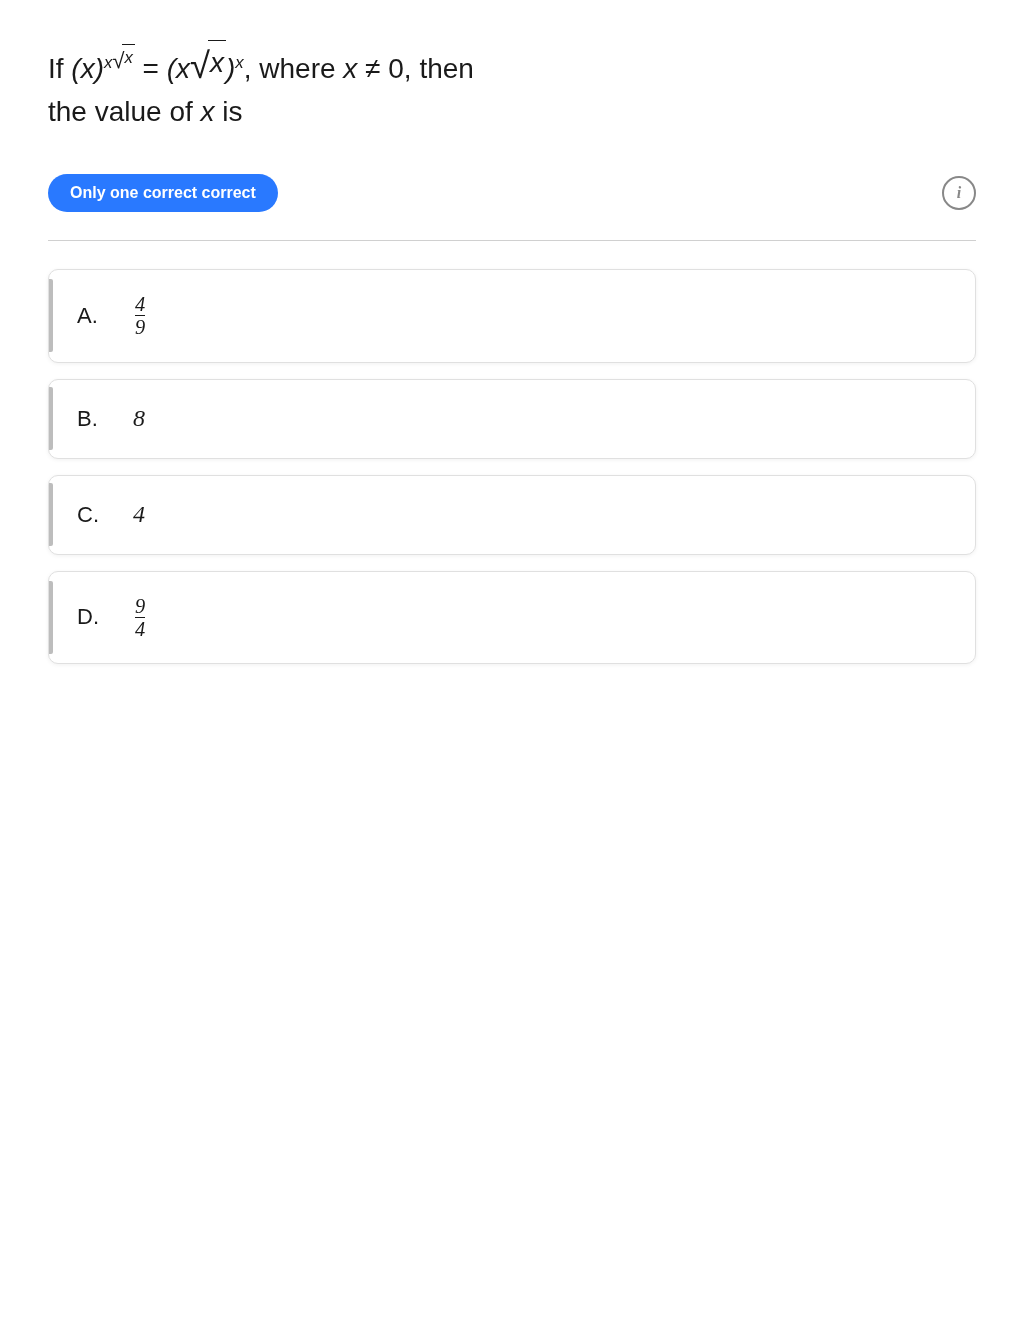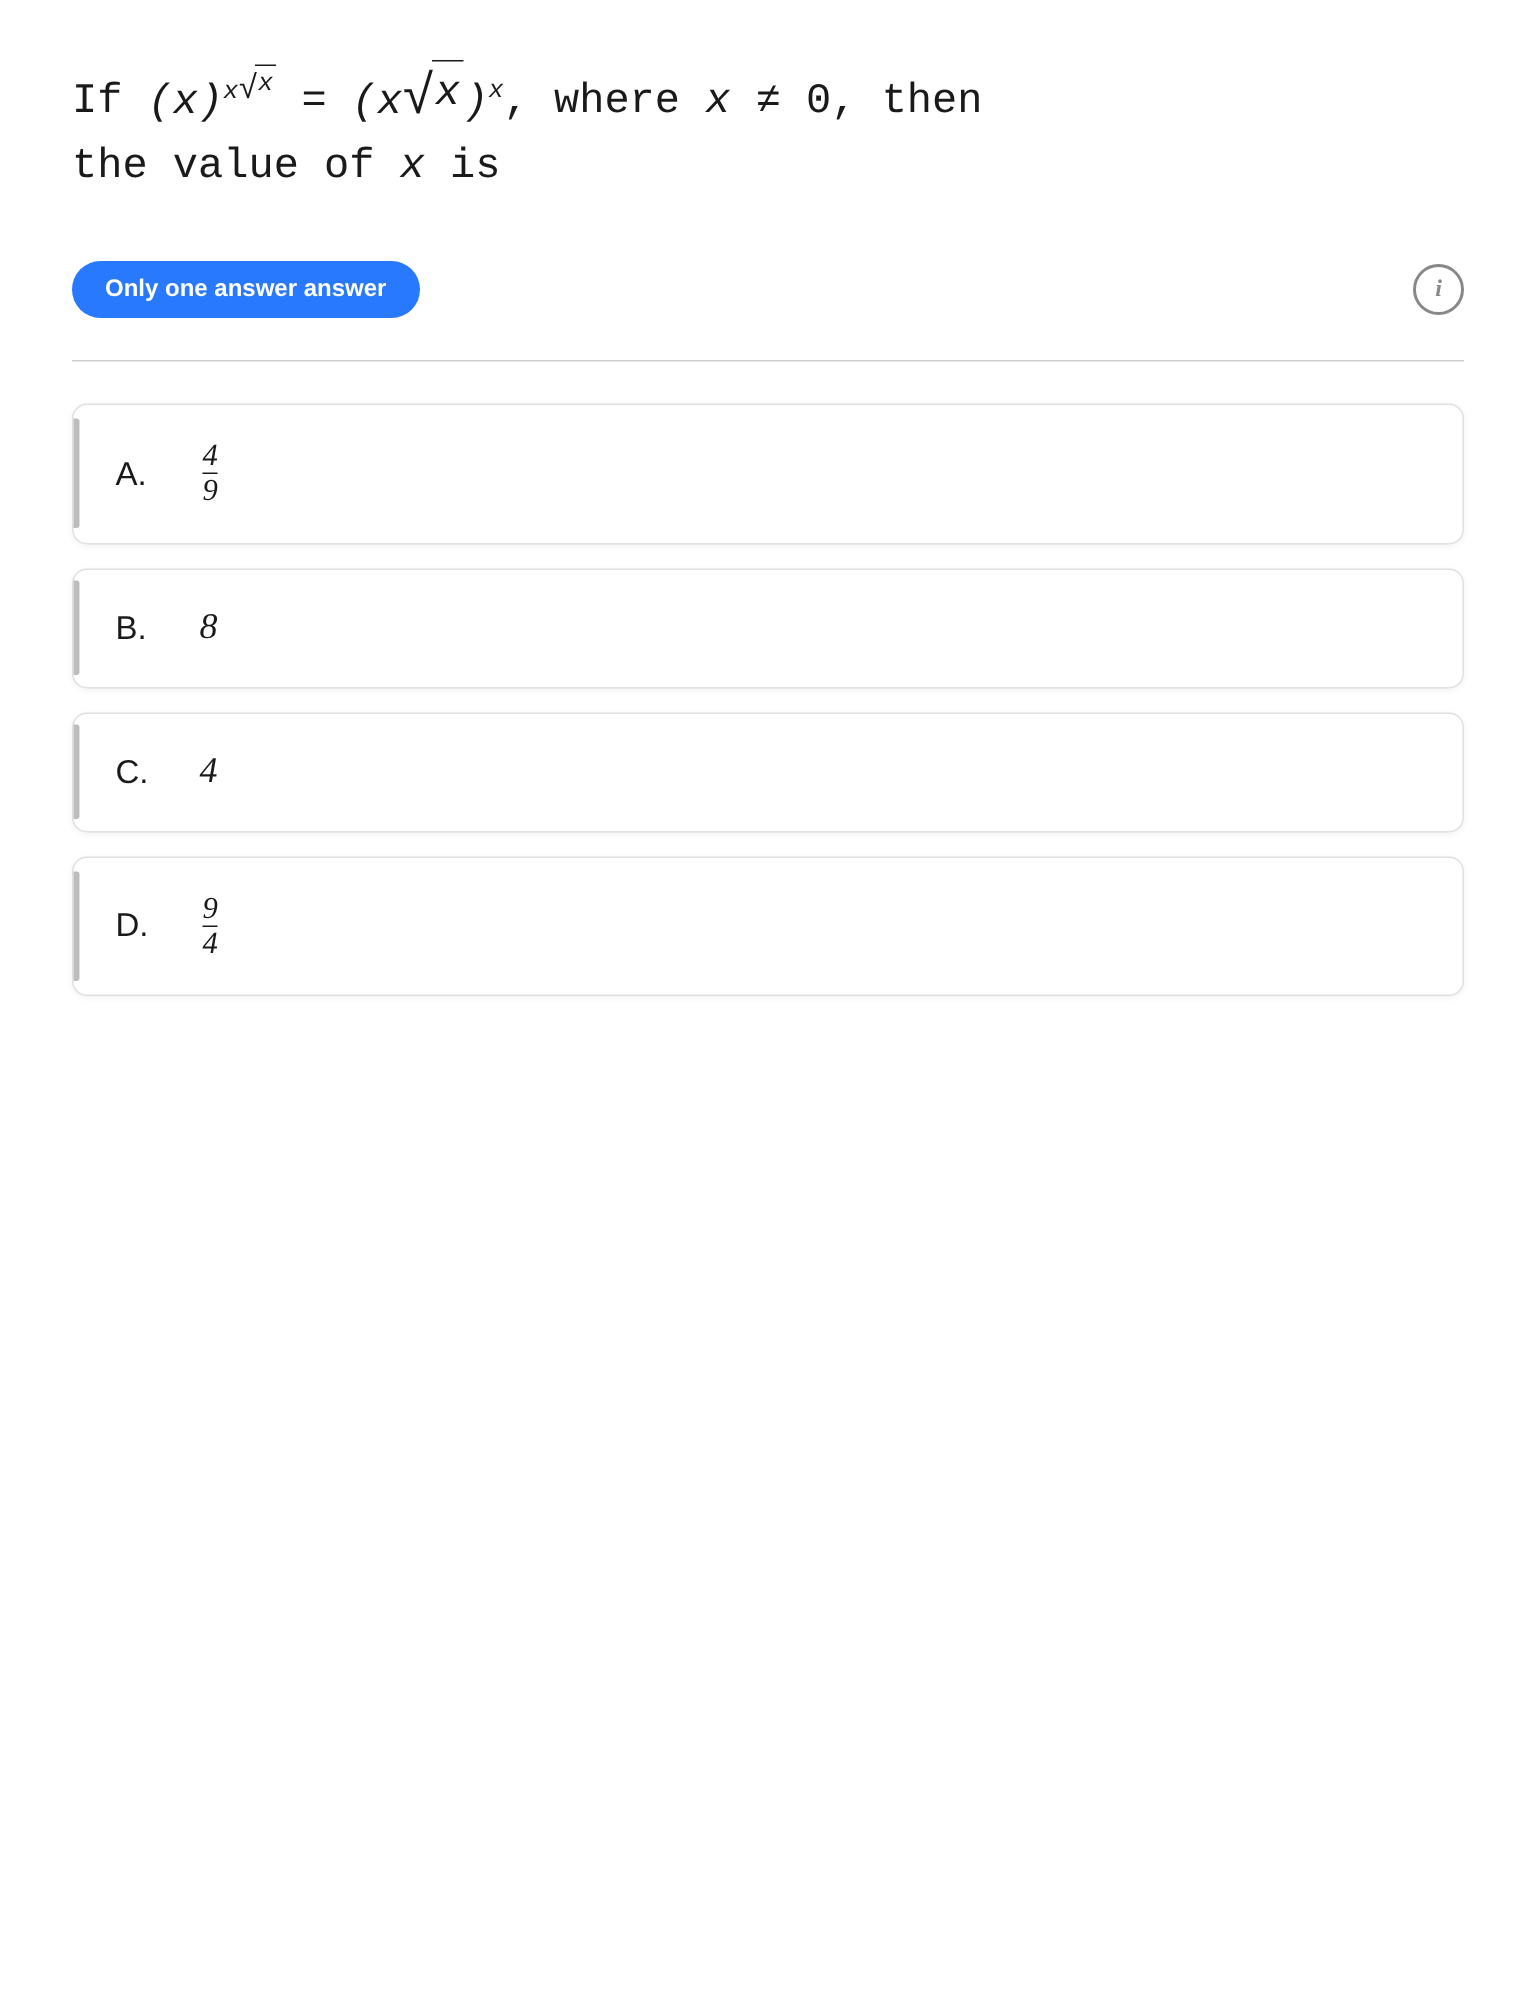--- a/index.html
+++ b/index.html
@@ -15,21 +15,21 @@
       width: 1024px;
       padding: 40px 48px;
       color: #1a1a1a;
     }
 
     .question-text {
       font-size: 28px;
       line-height: 1.55;
       color: #1a1a1a;
       margin-bottom: 40px;
-      font-family: Liberation Mono, monospace;
+      font-family: Liberation Sans, sans-serif;
     }
 
     .question-text .math-inline {
       font-style: italic;
     }
 
     sup {
       font-size: 0.6em;
       vertical-align: super;
     }
@@ -169,21 +169,21 @@
             <span class="radical-sign">√</span>
             <span class="radical-content"><i>x</i></span>
           </span></sup></span>&nbsp;=&nbsp;<span class="math-inline">(<i>x</i><span class="radical">
           <span class="radical-sign">√</span>
           <span class="radical-content"><i>x</i></span>
         </span>)<sup><i>x</i></sup></span>, where <i>x</i> ≠ 0, then<br>
     the value of <i>x</i> is
   </div>
 
   <div class="badge-row">
-    <div class="only-one-badge">Only one answer answer</div>
+    <div class="only-one-badge">Only one correct correct</div>
     <div class="info-icon">i</div>
   </div>
 
   <hr class="divider">
 
   <div class="options-list">
 
     <div class="option-card">
       <span class="option-label">A.</span>
       <span class="option-value">

